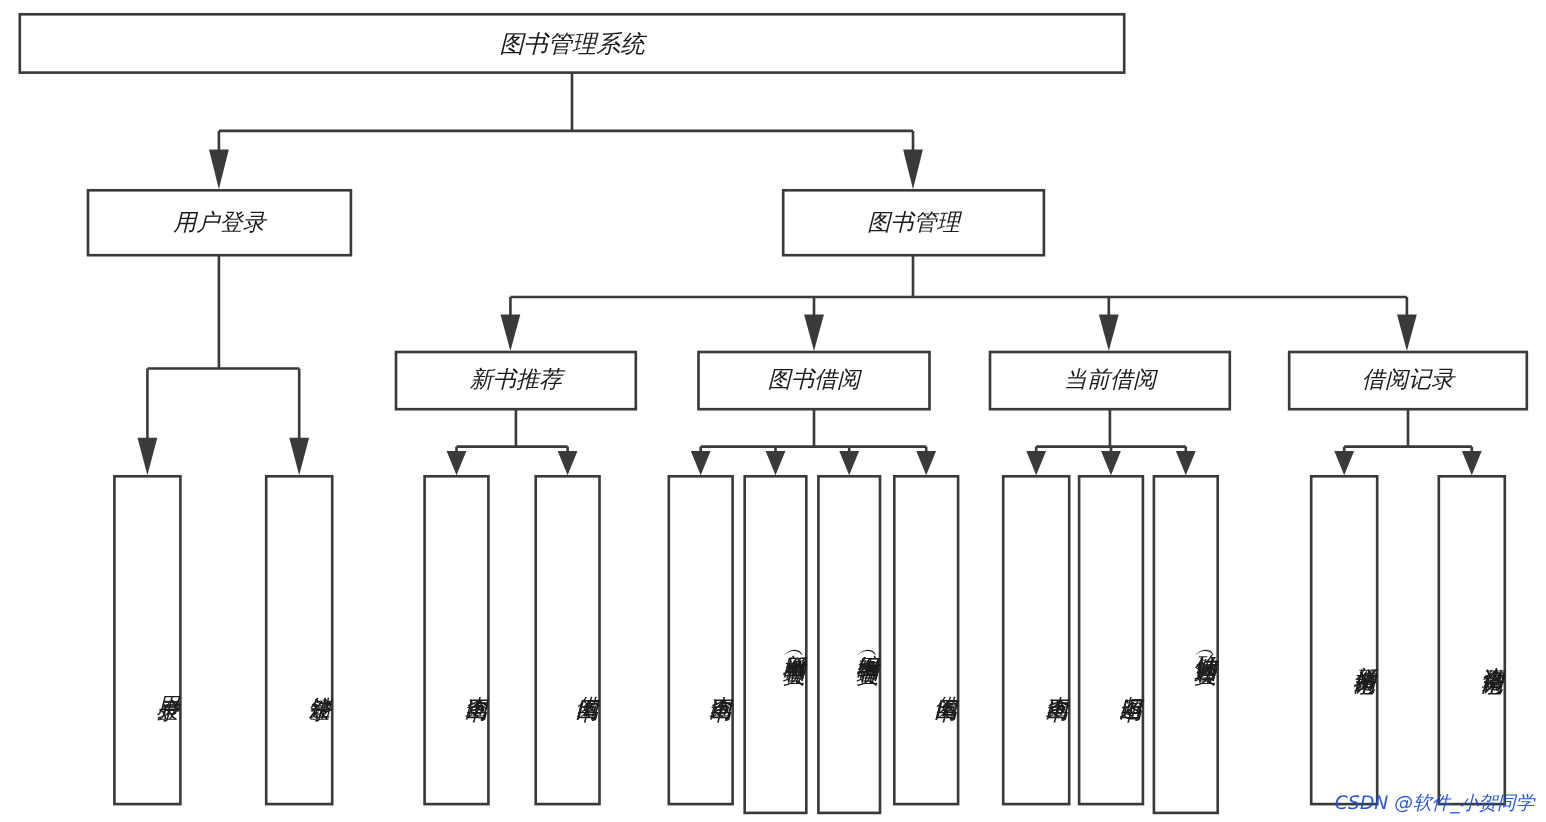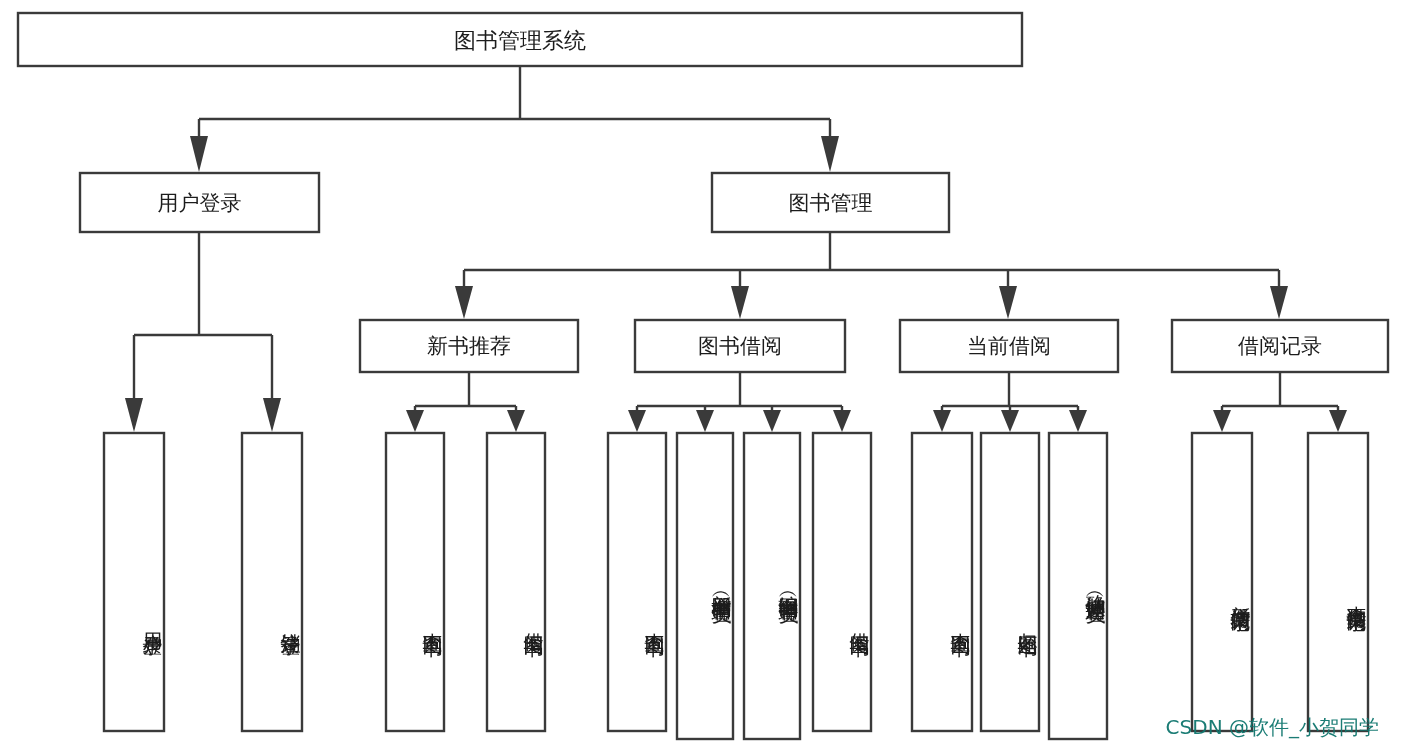--- a/index.html
+++ b/index.html
@@ -9,20 +9,21 @@
   }
   body {
     font-family: "DejaVu Sans", "Liberation Sans", sans-serif;
   }
   #diagram-root {
     position: relative;
     width: 1405px;
     height: 747px;
     background: #ffffff;
     overflow: hidden;
+    font-style: italic;
   }
   svg.tree-canvas {
     position: absolute;
     left: 0;
     top: 0;
     width: 1405px;
     height: 747px;
     display: block;
   }
   .node-box {
@@ -65,25 +66,25 @@
     letter-spacing: 1.5px;
     text-align: center;
     white-space: nowrap;
     display: flex;
     align-items: flex-start;
     justify-content: center;
     pointer-events: none;
   }
   .watermark {
     position: absolute;
-    right: 26px;
+    right: 10px;
     bottom: 6px;
     font-family: "DejaVu Sans", "Liberation Sans", sans-serif;
-    font-size: 20px;
-    color: #0f766e;
+    font-size: 17px;
+    color: #1d4ed8;
     white-space: nowrap;
     opacity: 0.95;
   }
 </style>
 </head>
 <body>
 
 <div id="diagram-root">
 
   <svg class="tree-canvas" viewBox="0 0 1405 747">

